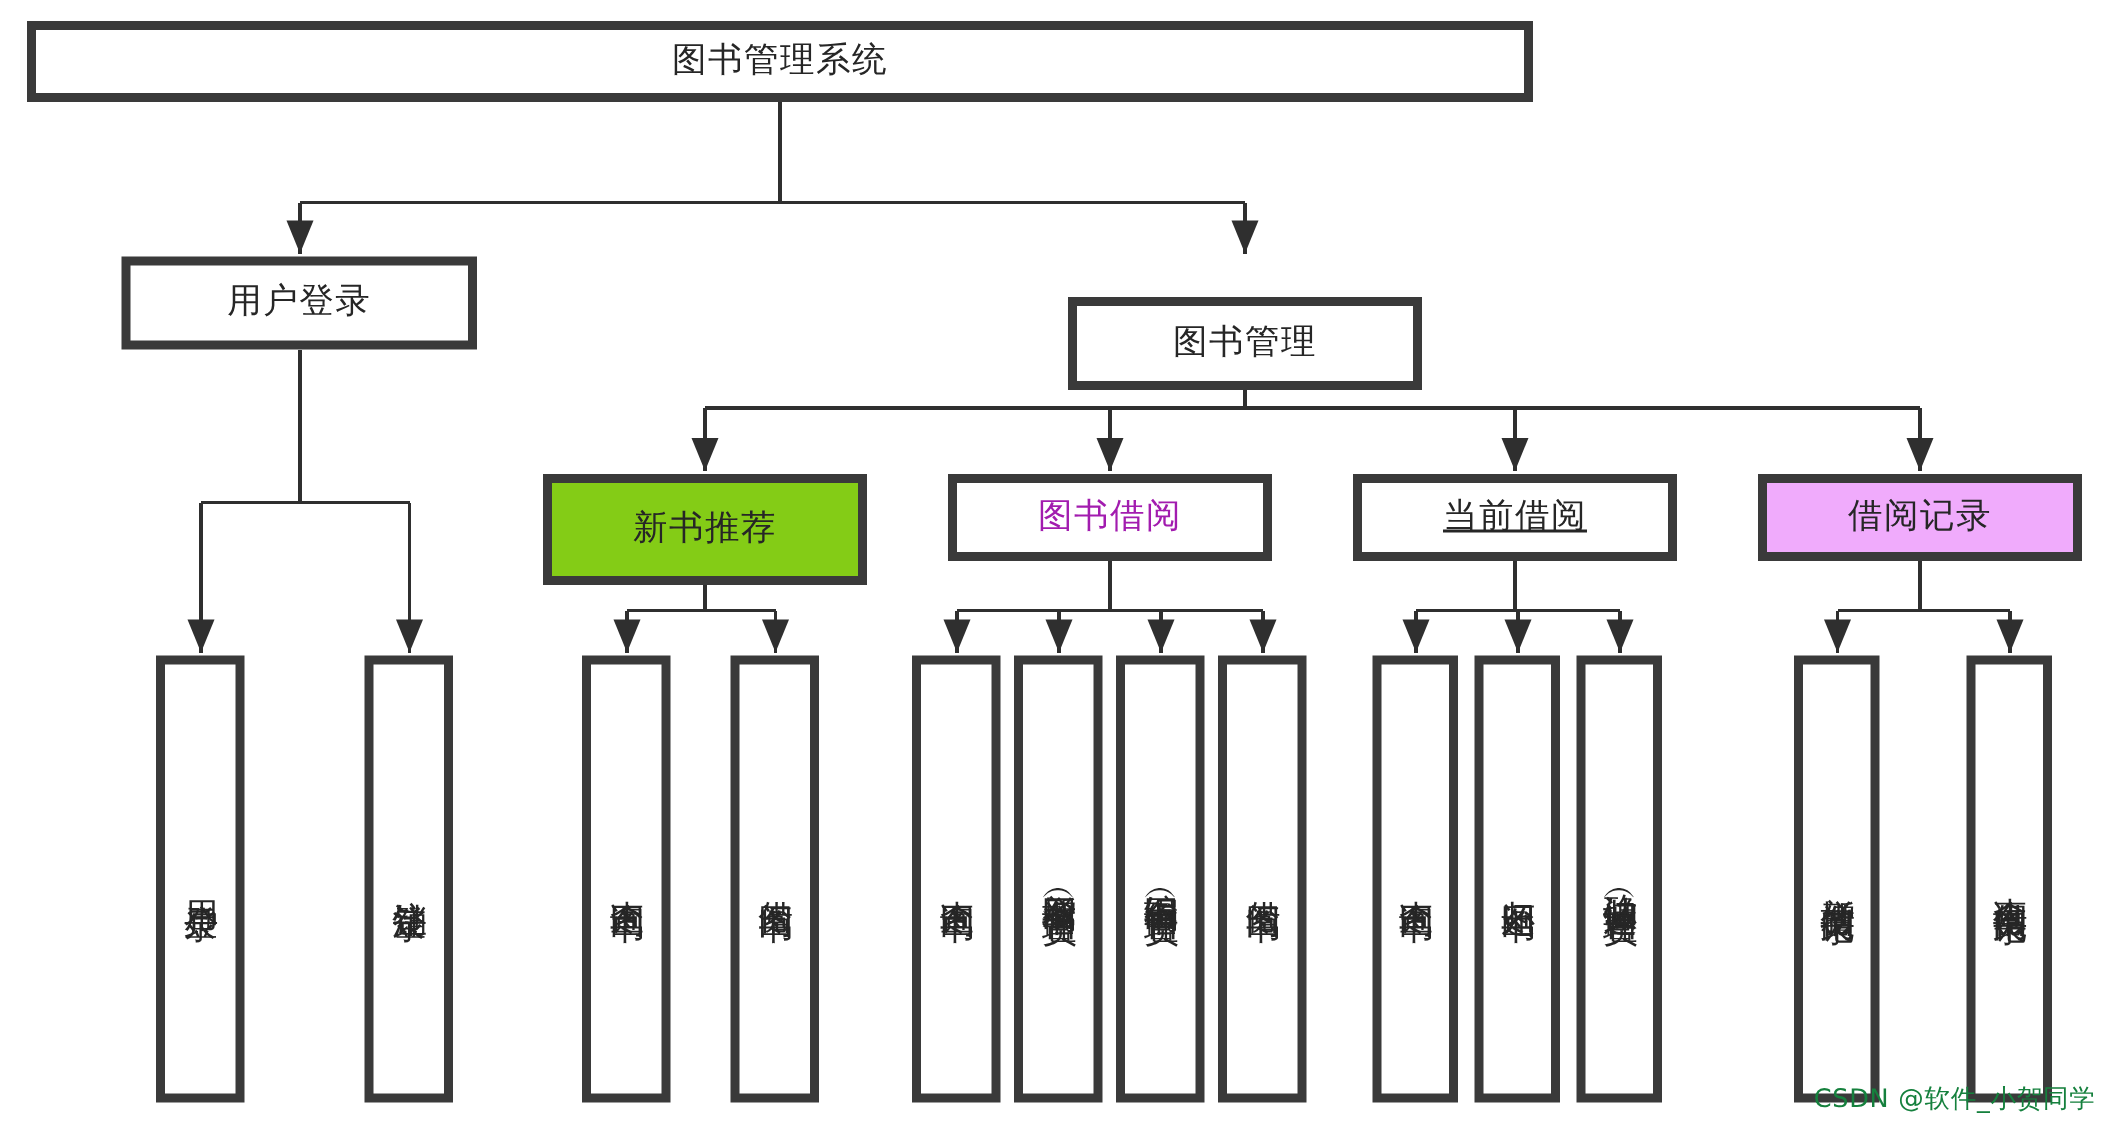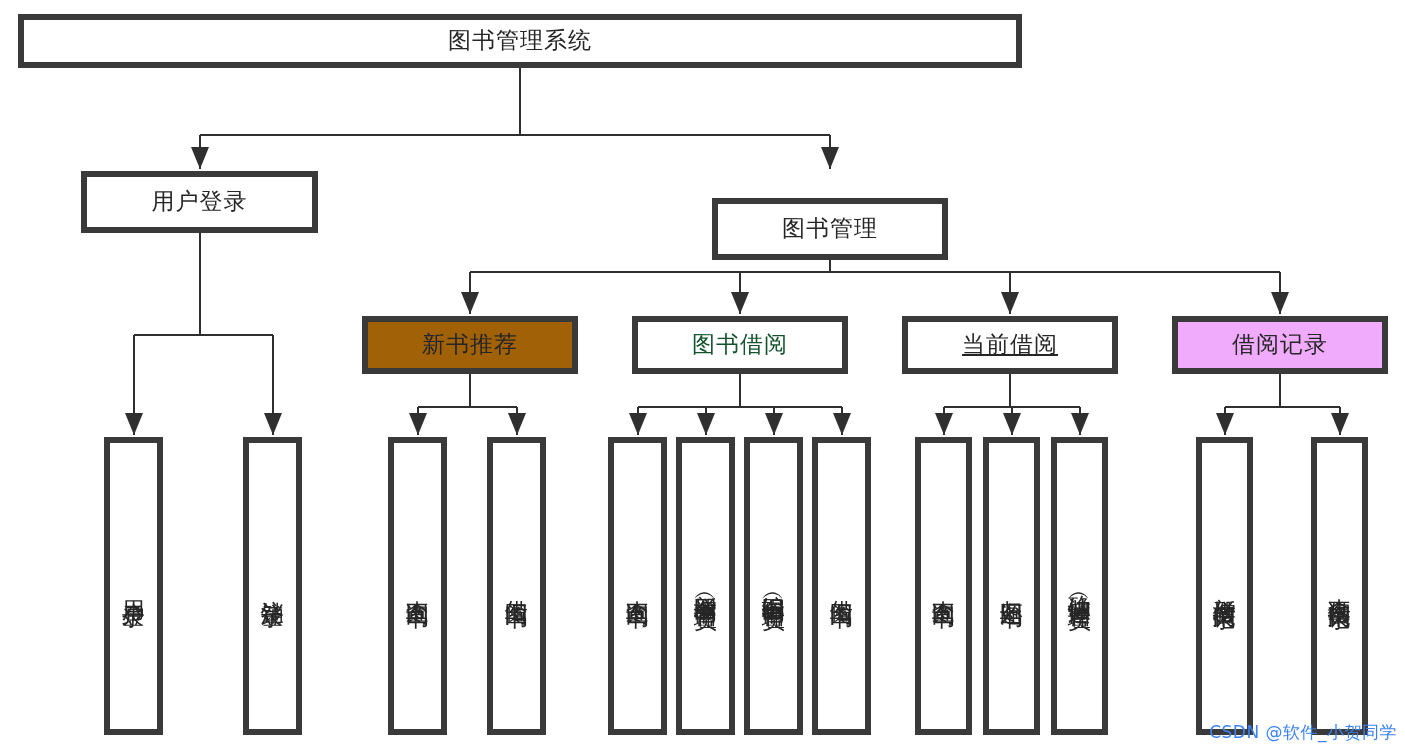--- a/index.html
+++ b/index.html
@@ -54,21 +54,21 @@
   }
   .node-label {
     display: block;
     white-space: pre-line;
   }
   #watermark {
     position: absolute;
     right: 8px;
     bottom: 3px;
     font-size: 17px;
-    color: #3b82f6;
+    color: #15803d;
     letter-spacing: 0.5px;
     white-space: nowrap;
   }
 </style>
 </head>
 <body>
 
 <div id="diagram-root">
 
   <svg id="connector-layer" viewBox="0 0 1405 747" width="1405" height="747" xmlns="http://www.w3.org/2000/svg" aria-hidden="true">
@@ -129,24 +129,24 @@
   <div id="node-layer">
       <div class="node-box horizontal" style="left: 18px; top: 14px; width: 1004px; height: 54px; border-color: rgb(58, 58, 58); background: rgb(255, 255, 255); color: rgb(38, 38, 38);">
         <span class="node-label">图书管理系统</span>
       </div>
       <div class="node-box horizontal" style="left: 81px; top: 171px; width: 237px; height: 62px; border-color: rgb(58, 58, 58); background: rgb(255, 255, 255); color: rgb(38, 38, 38);">
         <span class="node-label">用户登录</span>
       </div>
       <div class="node-box horizontal" style="left: 712px; top: 171px; width: 236px; height: 62px; border-color: rgb(58, 58, 58); background: rgb(255, 255, 255); color: rgb(38, 38, 38); margin-top: 27px;">
         <span class="node-label">图书管理</span>
       </div>
-      <div class="node-box horizontal" style="left: 362px; top: 316px; width: 216px; height: 58px; border-color: rgb(58, 58, 58); background: #a16207; color: rgb(38, 38, 38);">
+      <div class="node-box horizontal" style="left: 362px; top: 316px; width: 216px; height: 74px; border-color: rgb(58, 58, 58); background: #84cc16; color: rgb(38, 38, 38);">
         <span class="node-label">新书推荐</span>
       </div>
-      <div class="node-box horizontal" style="left: 632px; top: 316px; width: 216px; height: 58px; border-color: rgb(58, 58, 58); background: rgb(255, 255, 255); color: #14532d; justify-content: center;">
+      <div class="node-box horizontal" style="left: 632px; top: 316px; width: 216px; height: 58px; border-color: rgb(58, 58, 58); background: rgb(255, 255, 255); color: #a21caf; justify-content: center;">
         <span class="node-label">图书借阅</span>
       </div>
       <div class="node-box horizontal" style="left: 902px; top: 316px; width: 216px; height: 58px; border-color: rgb(58, 58, 58); background: rgb(255, 255, 255); color: rgb(38, 38, 38); text-decoration: underline;">
         <span class="node-label">当前借阅</span>
       </div>
       <div class="node-box horizontal" style="left: 1172px; top: 316px; width: 216px; height: 58px; border-color: rgb(58, 58, 58); background: #f0abfc; color: rgb(38, 38, 38);">
         <span class="node-label">借阅记录</span>
       </div>
       <div class="node-box vertical" style="left: 104px; top: 437px; width: 59px; height: 298px; border-color: rgb(58, 58, 58); background: rgb(255, 255, 255); color: rgb(38, 38, 38);">
         <span class="node-label">用户登录</span>

